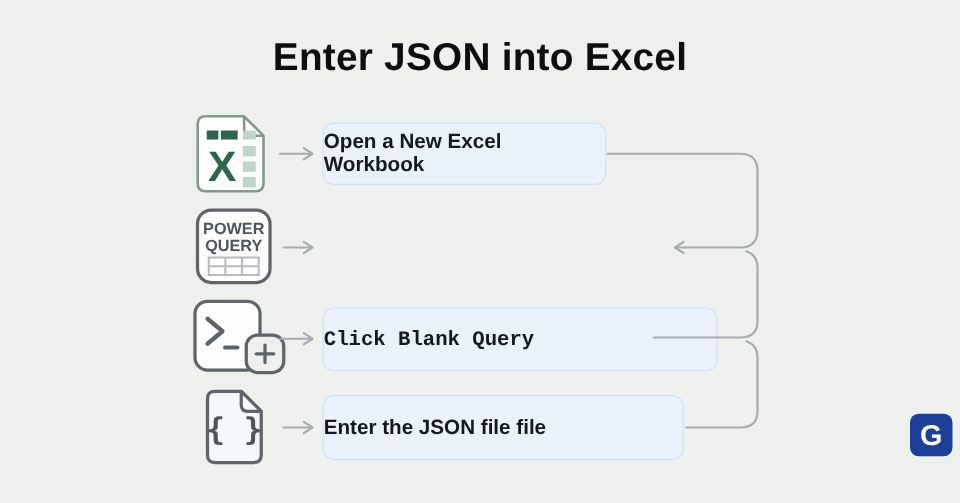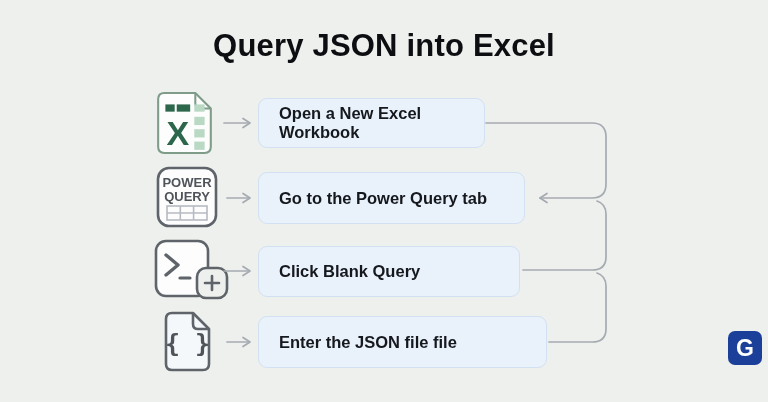--- a/index.html
+++ b/index.html
@@ -17,44 +17,44 @@
     letter-spacing:.2px;
   }
   .connector-layer{position:absolute;top:0;left:0;pointer-events:none;}
   .icon{position:absolute;}
   .step-box{
     position:absolute;
     background:#e9f1fb;
     border:1px solid #d2e1f1;
     border-radius:9px;
     display:flex;align-items:center;
-    padding-left:20px;box-sizing:border-box;
+    box-sizing:border-box;
     font-size:16.5px;font-weight:600;color:#15181d;
   }
   .box-1{left:258px;top:98px;width:227px;height:50px;}
   .box-2{left:258px;top:172px;width:267px;height:52px;}
-  .box-3{left:258px;top:246px;width:262px;height:51px;}
+  .box-3{left:258px;top:246px;width:316px;height:51px;font-family:Liberation Mono, monospace;}
   .box-4{left:258px;top:316px;width:289px;height:52px;}
   .icon-1{left:153px;top:91px;}
   .icon-2{left:156px;top:166px;}
   .icon-3{left:153px;top:238px;}
   .icon-4{left:164px;top:311px;}
   .logo{
     position:absolute;left:728px;top:331px;width:34px;height:34px;
     background:#1c3f9a;border-radius:7px;
     display:flex;align-items:center;justify-content:center;
     color:#ffffff;font-size:23px;font-weight:800;
   }
 </style>
 </head>
 <body>
 
 <div class="canvas">
 
-  <div class="title">Query JSON into Excel</div>
+  <div class="title">Enter JSON into Excel</div>
 
   <svg class="icon icon-1" width="64" height="64" viewBox="0 0 62 62">
     <path d="M11 2 H41 L56 17 V54 q0 6 -6 6 H11 q-6 0 -6 -6 V8 q0 -6 6 -6 Z" fill="#fcfdfc" stroke="#7e9c88" stroke-width="2" stroke-linejoin="round"></path>
     <path d="M41 2 V12 q0 5 5 5 H56" fill="none" stroke="#7e9c88" stroke-width="2"></path>
     <rect x="12" y="13" width="9" height="7" fill="#2c664b"></rect>
     <rect x="23" y="13" width="13" height="7" fill="#2c664b"></rect>
     <rect x="40" y="13" width="10" height="7" fill="#b9d9c4"></rect>
     <rect x="40" y="25" width="10" height="8" fill="#b9d9c4"></rect>
     <rect x="40" y="37" width="10" height="8" fill="#b9d9c4"></rect>
     <rect x="40" y="49" width="10" height="8" fill="#b9d9c4"></rect>
@@ -83,23 +83,20 @@
   </svg>
 
   <svg class="icon icon-4" width="47" height="61" viewBox="0 0 47 61">
     <path d="M8 2 H29 L45 18 V53 q0 6 -6 6 H8 q-6 0 -6 -6 V8 q0 -6 6 -6 Z" fill="#f4f8fb" stroke="#5f646b" stroke-width="2.6" stroke-linejoin="round"></path>
     <path d="M29 2 V13 q0 5 5 5 H45" fill="none" stroke="#5f646b" stroke-width="2.6"></path>
     <text x="23.5" y="41" text-anchor="middle" font-size="25" font-weight="600" fill="#4f545b" font-family="DejaVu Sans Mono, monospace">{ }</text>
   </svg>
 
   <div class="step-box box-1">
     <span>Open a New Excel Workbook</span>
-  </div>
-  <div class="step-box box-2">
-    <span>Go to the Power Query tab</span>
   </div>
   <div class="step-box box-3">
     <span>Click Blank Query</span>
   </div>
   <div class="step-box box-4">
     <span>Enter the JSON file file</span>
   </div>
 
   <svg class="connector-layer" width="768" height="402" viewBox="0 0 768 402">
     <g stroke="#a6abb2" stroke-width="1.7" fill="none" stroke-linecap="round" stroke-linejoin="round">

